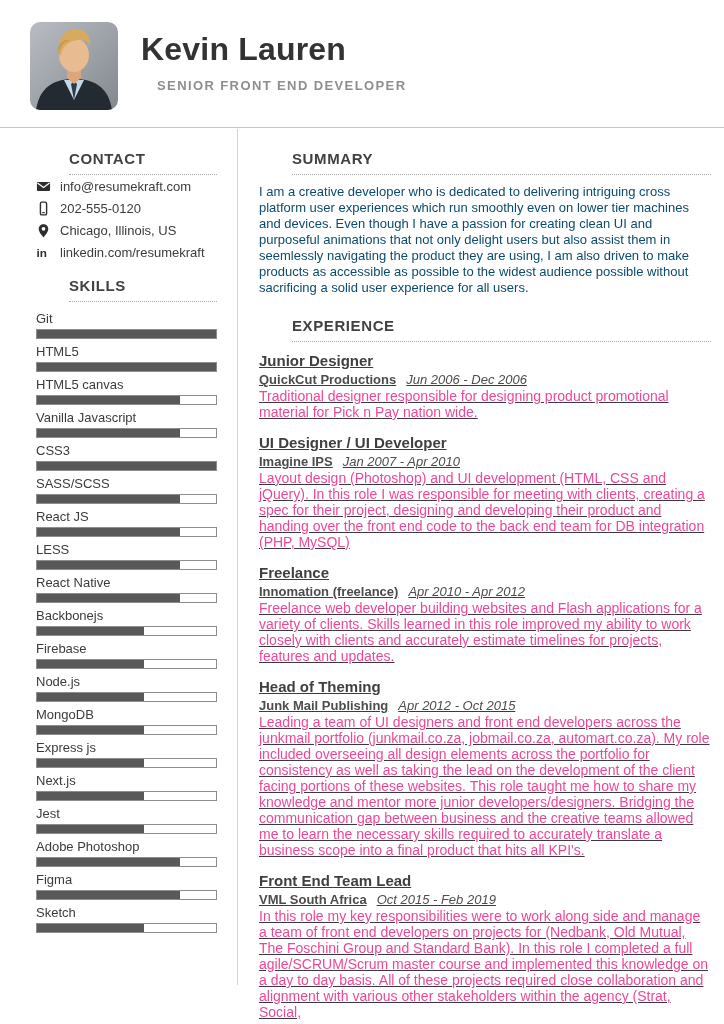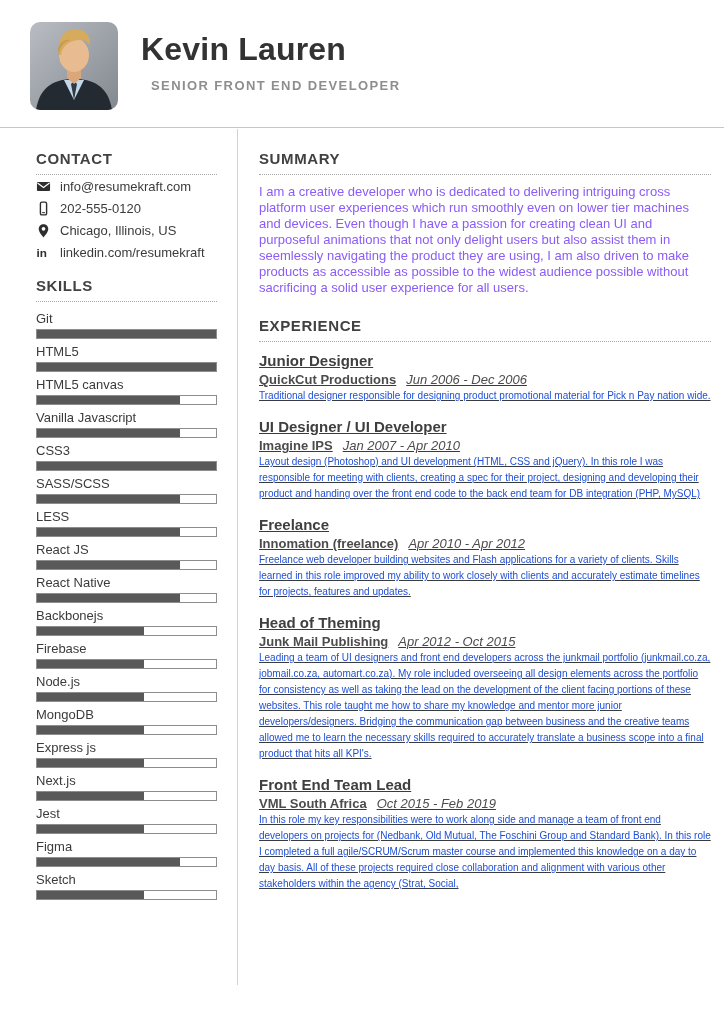--- a/index.html
+++ b/index.html
@@ -7,51 +7,51 @@
   body {
     width:724px; height:1024px; position:relative; overflow:hidden;
     font-family:"Liberation Sans", sans-serif; color:#3b3b3b;
   }
   .header { position:absolute; left:0; top:0; width:724px; height:128px;
     border-bottom:1px solid #c6c6c6; background:#fff;padding-left:36px; }
   .photo { position:absolute; left:30px; top:22px; width:88px; height:88px;
     border-radius:10px; overflow:hidden; }
   .name { position:absolute; left:141px; top:31px; font-size:32px; font-weight:600;
     color:#333333; letter-spacing:0.2px; }
-  .headline { position:absolute; left:151px; top:78px; font-size:13px; font-weight:700;
+  .headline { position:absolute; left:157px; top:78px; font-size:13px; font-weight:700;
     letter-spacing:1.4px; color:#8e8e8e; }
   .vdivider { position:absolute; left:237px; top:129px; width:1px; height:856px;
     background:#d3d3d3; }
   .sidebar { position:absolute; left:36px; top:150px; width:181px; }
   .main { position:absolute; left:259px; top:150px; width:452px; }
   .section-heading { font-size:15px; line-height:18px; font-weight:700;
     letter-spacing:0.6px; color:#414141; padding-bottom:6px;
-    border-bottom:1px dotted #a9a9a9; }
+    border-bottom:1px dotted #a9a9a9;margin-left:33px; }
   
   .contact-list { }
   .contact-item { display:flex; align-items:center; height:22px; }
   .cicon { width:16px; height:15px; margin-right:8px; display:flex; align-items:center; }
   .ctext { font-size:13px; color:#3b3b3b; white-space:nowrap; }
   
   .skills-heading { margin-top:14px; }
   .skills-list { margin-top:9px; }
   .skill { margin-bottom:5px; }
   .skill-name { font-size:13px; line-height:15px; margin-bottom:3px; color:#3b3b3b; }
   .skill-bar { height:10px; border:1px solid #8d8d8d; background:#ffffff; }
   .skill-fill { height:100%; background:#595959; }
   
-  .summary-text { margin-top:9px; font-size:13px; line-height:16px; color:#8b5cf6; }
+  .summary-text { margin-top:9px; font-size:13px; line-height:16px; color:#0c4a6e; }
   .experience-heading { margin-top:21px; }
   .experience-list { margin-top:8px; }
   .job { margin-bottom:12px;text-decoration:underline; }
   .job-title { font-size:15px; line-height:21px; font-weight:700; color:#3f3f3f; }
   .job-meta { font-size:13px; line-height:17px; color:#4c4c4c; }
   .job-company { font-weight:700; }
   .job-dates { font-style:italic; margin-left:10px; }
-  .job-desc { font-size:10px; line-height:16px; color:#1d4ed8; }
+  .job-desc { font-size:14px; line-height:16px; color:#ec4899; }
 </style>
 </head>
 <body>
 
 <div class="page">
 
   <header class="header">
     <div class="photo">
       <svg viewBox="0 0 88 88" width="88" height="88">
         <defs>
@@ -149,32 +149,32 @@
               <div class="skill-fill" style="width:100%"></div>
             </div>
           </div>
           <div class="skill">
             <div class="skill-name">SASS/SCSS</div>
             <div class="skill-bar">
               <div class="skill-fill" style="width:80%"></div>
             </div>
           </div>
           <div class="skill">
+            <div class="skill-name">React JS</div>
+            <div class="skill-bar">
+              <div class="skill-fill" style="width:80%"></div>
+            </div>
+          </div>
+          <div class="skill">
             <div class="skill-name">LESS</div>
             <div class="skill-bar">
               <div class="skill-fill" style="width:80%"></div>
             </div>
           </div>
           <div class="skill">
-            <div class="skill-name">React JS</div>
-            <div class="skill-bar">
-              <div class="skill-fill" style="width:80%"></div>
-            </div>
-          </div>
-          <div class="skill">
             <div class="skill-name">React Native</div>
             <div class="skill-bar">
               <div class="skill-fill" style="width:80%"></div>
             </div>
           </div>
           <div class="skill">
             <div class="skill-name">Backbonejs</div>
             <div class="skill-bar">
               <div class="skill-fill" style="width:60%"></div>
             </div>
@@ -206,20 +206,26 @@
           <div class="skill">
             <div class="skill-name">Next.js</div>
             <div class="skill-bar">
               <div class="skill-fill" style="width:60%"></div>
             </div>
           </div>
           <div class="skill">
             <div class="skill-name">Jest</div>
             <div class="skill-bar">
               <div class="skill-fill" style="width:60%"></div>
+            </div>
+          </div>
+          <div class="skill">
+            <div class="skill-name">Adobe Photoshop</div>
+            <div class="skill-bar">
+              <div class="skill-fill" style="width:80%"></div>
             </div>
           </div>
           <div class="skill">
             <div class="skill-name">Figma</div>
             <div class="skill-bar">
               <div class="skill-fill" style="width:80%"></div>
             </div>
           </div>
           <div class="skill">
             <div class="skill-name">Sketch</div>

